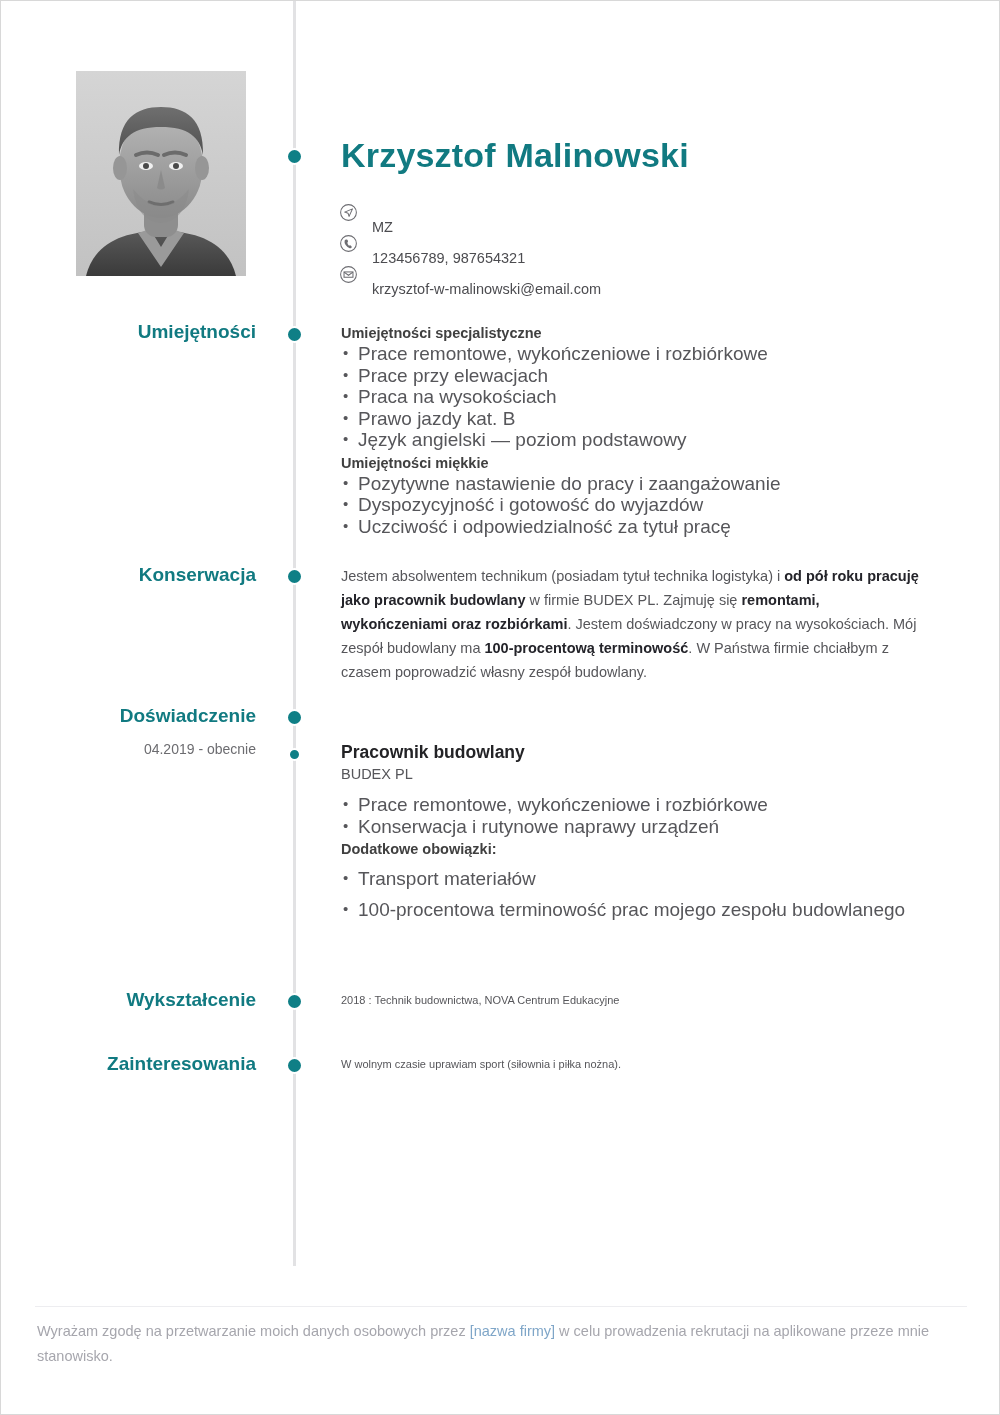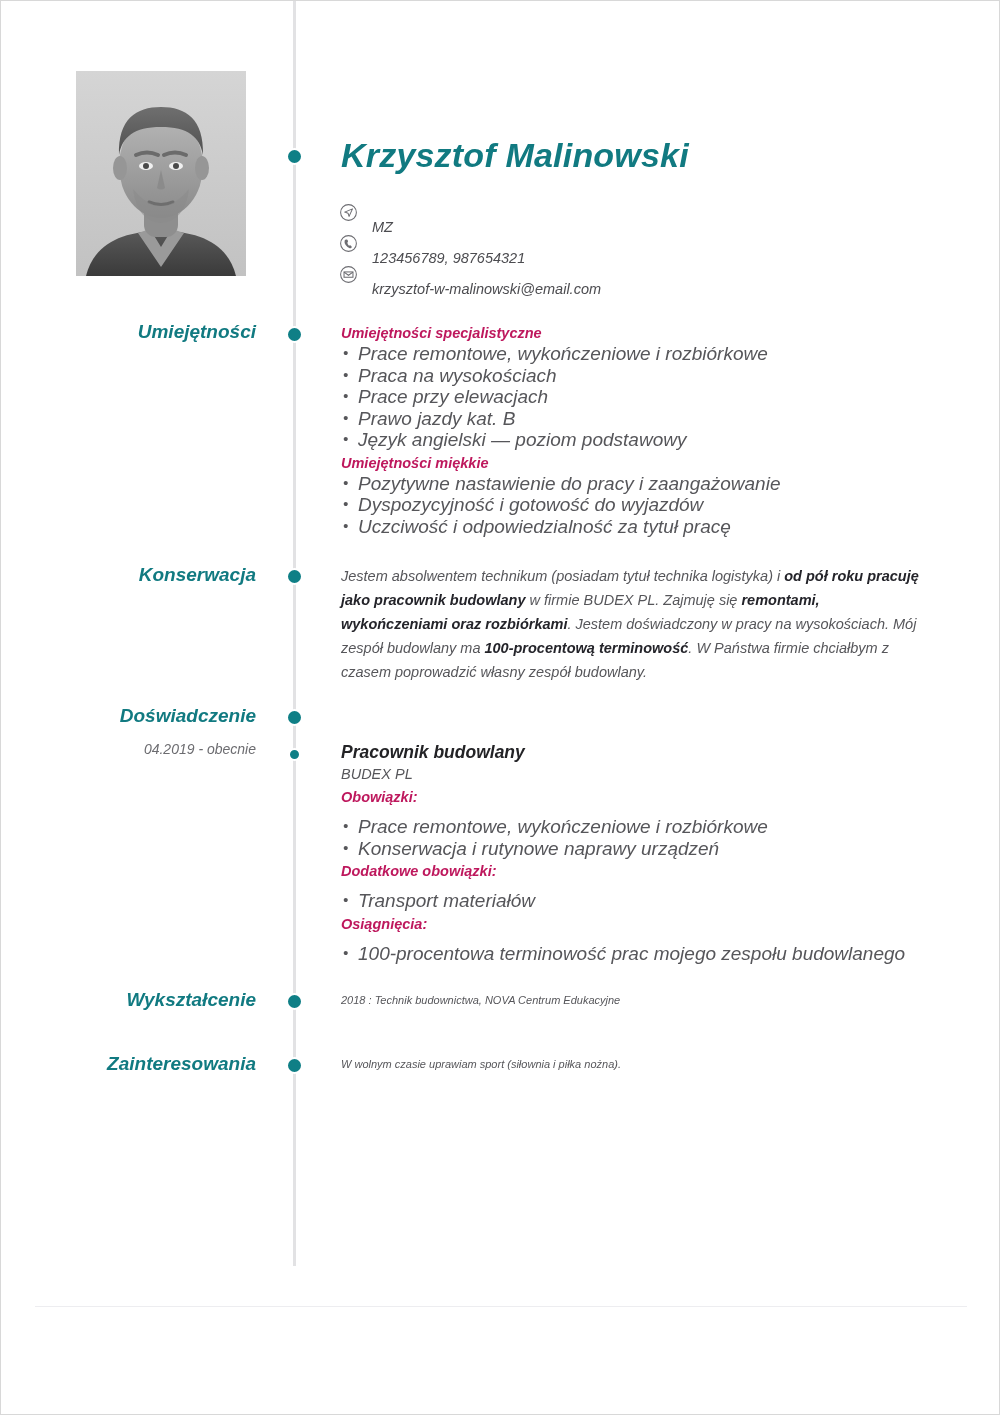--- a/index.html
+++ b/index.html
@@ -12,21 +12,20 @@
     overflow: hidden;
   }
 
   .page {
     position: relative;
     width: 1000px;
     height: 1415px;
     background: #ffffff;
     border: 1px solid #d8d8d8;
     overflow: hidden;
-    font-style: italic;
   }
 
   
   .timeline-rail {
     position: absolute;
     left: 292px;
     top: 0;
     width: 3px;
     height: 1265px;
     background: #e2e2e4;
@@ -117,21 +116,21 @@
     position: absolute;
     left: 340px;
     top: 0;
     width: 580px;
   }
 
   
   .sub-head {
     font-size: 14.5px;
     font-weight: bold;
-    color: #be185d;
+    color: #404040;
     line-height: 20px;
     margin-top: 2px;
   }
   .bullet-list { list-style: none; }
   .bullet-list li {
     position: relative;
     padding-left: 17px;
     font-size: 19px;
     color: #56565a;
     line-height: 21.5px;
@@ -297,22 +296,22 @@
 
   </div>
 
   <div class="dot" style="top:325px;"></div>
   <div class="section" style="top:320px;">
     <div class="section-title">Umiejętności</div>
     <div class="section-body">
       <div class="sub-head">Umiejętności specjalistyczne</div>
       <ul class="bullet-list">
         <li>Prace remontowe, wykończeniowe i rozbiórkowe</li>
+        <li>Prace przy elewacjach</li>
         <li>Praca na wysokościach</li>
-        <li>Prace przy elewacjach</li>
         <li>Prawo jazdy kat. B</li>
         <li>Język angielski — poziom podstawowy</li>
       </ul>
       <div class="sub-head">Umiejętności miękkie</div>
       <ul class="bullet-list">
         <li>Pozytywne nastawienie do pracy i zaangażowanie</li>
         <li>Dyspozycyjność i gotowość do wyjazdów</li>
         <li>Uczciwość i odpowiedzialność za tytuł pracę</li>
       </ul>
     </div>
@@ -331,34 +330,32 @@
     <div class="section-title">Doświadczenie</div>
   </div>
 
   <div class="dot small" style="top:747px;"></div>
   <div class="section" style="top:740px;">
     <div class="job-date">04.2019 - obecnie</div>
     <div class="section-body">
       <div class="job-title">Pracownik budowlany</div>
       <div class="job-company">BUDEX PL</div>
 
-      <div class="sub-head">Obowiązki:</div>
       <div class="group-gap"></div>
       <ul class="bullet-list">
         <li>Prace remontowe, wykończeniowe i rozbiórkowe</li>
         <li>Konserwacja i rutynowe naprawy urządzeń</li>
       </ul>
 
       <div class="sub-head">Dodatkowe obowiązki:</div>
       <div class="group-gap"></div>
       <ul class="bullet-list">
         <li>Transport materiałów</li>
       </ul>
 
-      <div class="sub-head">Osiągnięcia:</div>
       <div class="group-gap"></div>
       <ul class="bullet-list">
         <li>100-procentowa terminowość prac mojego zespołu budowlanego</li>
       </ul>
     </div>
   </div>
 
   <div class="dot" style="top:992px;"></div>
   <div class="section" style="top:988px;">
     <div class="section-title">Wykształcenie</div>
@@ -369,14 +366,17 @@
 
   <div class="dot" style="top:1056px;"></div>
   <div class="section" style="top:1052px;">
     <div class="section-title">Zainteresowania</div>
     <div class="section-body">
       <div class="plain-line">W wolnym czasie uprawiam sport (siłownia i piłka nożna).</div>
     </div>
   </div>
 
   <div class="footer-divider"></div>
+  <p class="footer-consent">
+    <span>Wyrażam zgodę na przetwarzanie moich danych osobowych przez </span><span class="company-placeholder">[nazwa firmy]</span><span> w celu prowadzenia rekrutacji na aplikowane przeze mnie stanowisko.</span>
+  </p>
 
 </div>
 
 </body></html>

